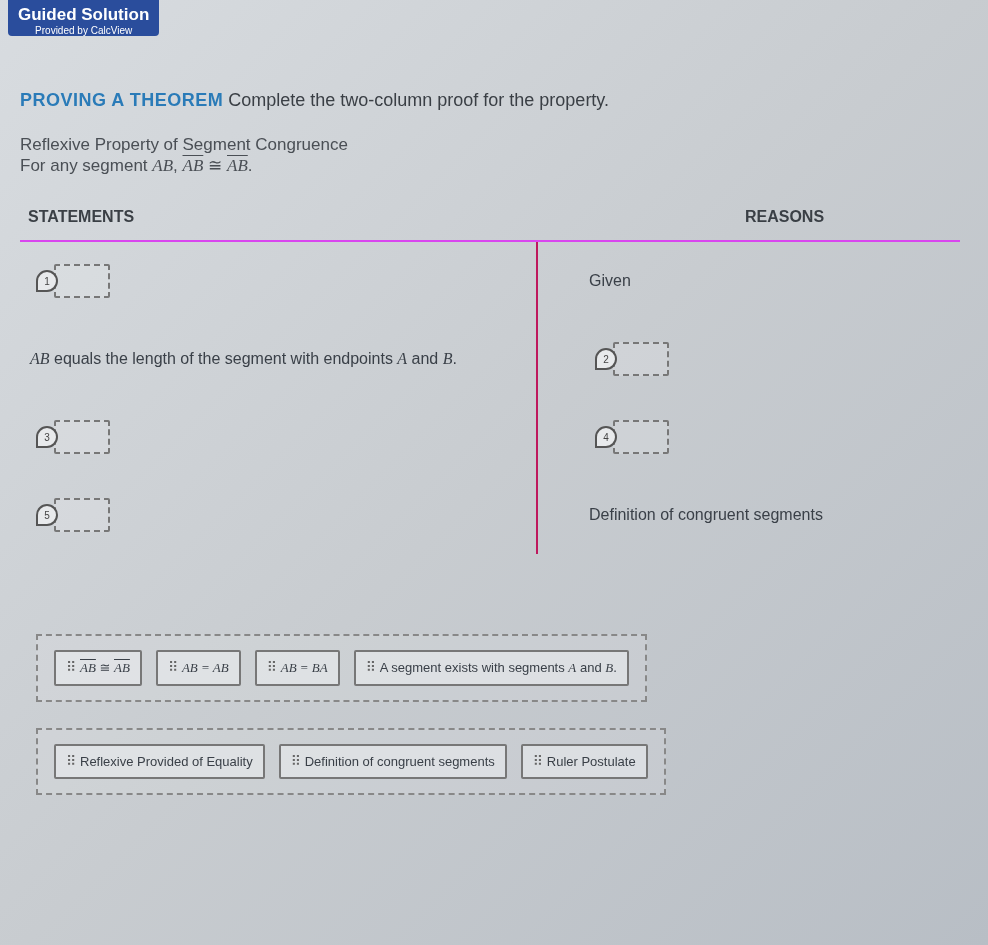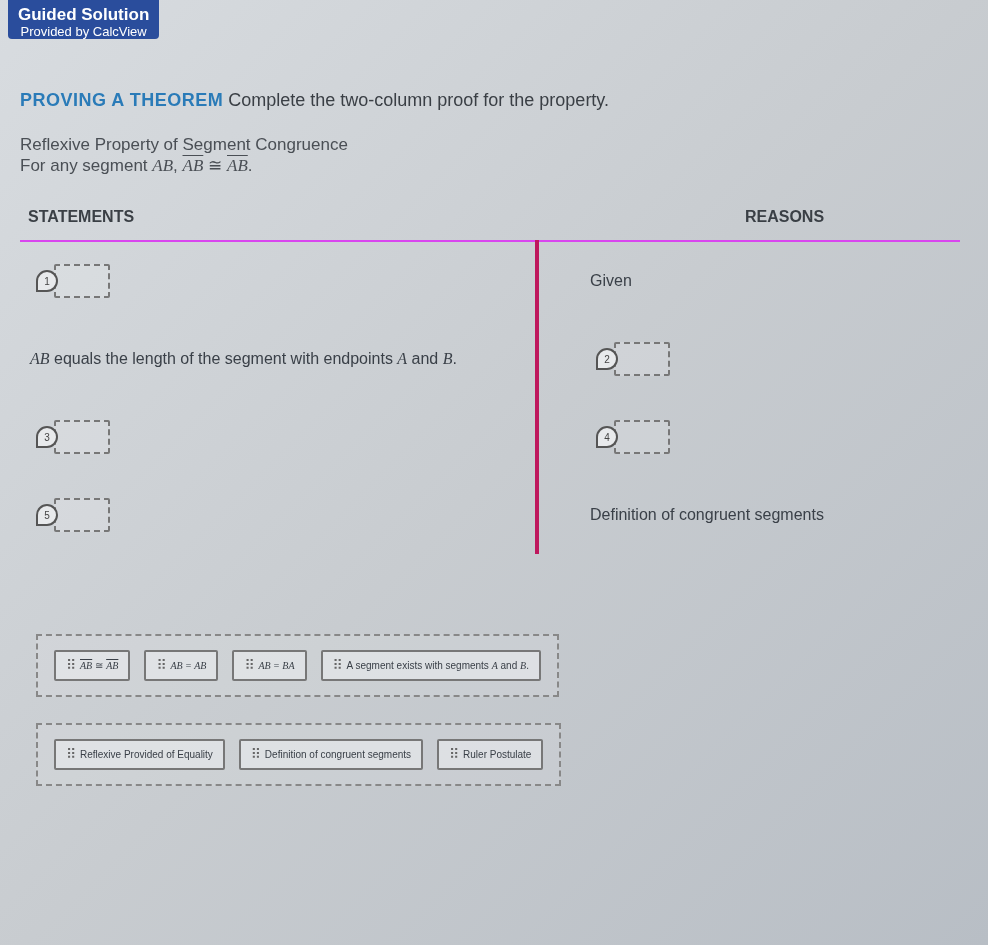--- a/index.html
+++ b/index.html
@@ -17,21 +17,21 @@
     top: 0;
     left: 8px;
     background: #2a4d9c;
     color: #ffffff;
     padding: 6px 10px 0 10px;
     border-radius: 0 0 4px 4px;
     text-align: center;
     line-height: 1.1;
   }
   .badge .t1 { font-size: 17px; font-weight: bold; }
-  .badge .t2 { font-size: 13px; }
+  .badge .t2 { font-size: 10px; }
   .content { padding: 90px 20px 20px 20px; }
   .heading-line { font-size: 18px; margin-bottom: 24px; }
   .heading-lead { color: #2a7bb8; font-weight: bold; letter-spacing: 0.5px; }
   .heading-rest { color: #3a3f45; text-align: center; }
   .sub1 { font-size: 17px; color: #4a4f55; }
   .sub2 { font-size: 17px; color: #4a4f55; margin-bottom: 22px; }
   .overline { text-decoration: overline; }
   table.proof {
     width: 940px;
     border-collapse: collapse;
@@ -44,21 +44,21 @@
     border-bottom: 2px solid #d946ef;
     text-align: left;
   }
   table.proof th.col-r { text-align: center; padding-left: 80px; }
   table.proof td {
     vertical-align: middle;
     padding: 22px 10px;
     font-size: 16px;
     color: #3a4048;
   }
-  table.proof td.rcol { border-left: 4px solid #be185d; padding-left: 51px; }
+  table.proof td.rcol { border-left: 2px solid #be185d; padding-left: 51px; }
   .dz {
     display: inline-flex;
     align-items: center;
     margin-left: 6px;
   }
   .marker {
     width: 22px; height: 22px;
     border: 2px solid #555;
     border-radius: 50% 50% 50% 0;
     background: #e8eaec;
@@ -84,21 +84,21 @@
     padding: 14px 16px;
     margin: 26px 0 0 16px;
     width: fit-content;
     background: rgba(255,255,255,0.1);
   }
   .bank-row.first { margin-top: 80px; }
   .chip {
     border: 2px solid #777;
     background: rgba(240,242,244,0.5);
     padding: 8px 10px;
-    font-size: 10px;
+    font-size: 13px;
     color: #3a4048;
     display: flex;
     align-items: center;
     gap: 6px;
     border-radius: 2px;
     white-space: nowrap;
   }
   .grip {
     display: inline-block;
     width: 8px;

